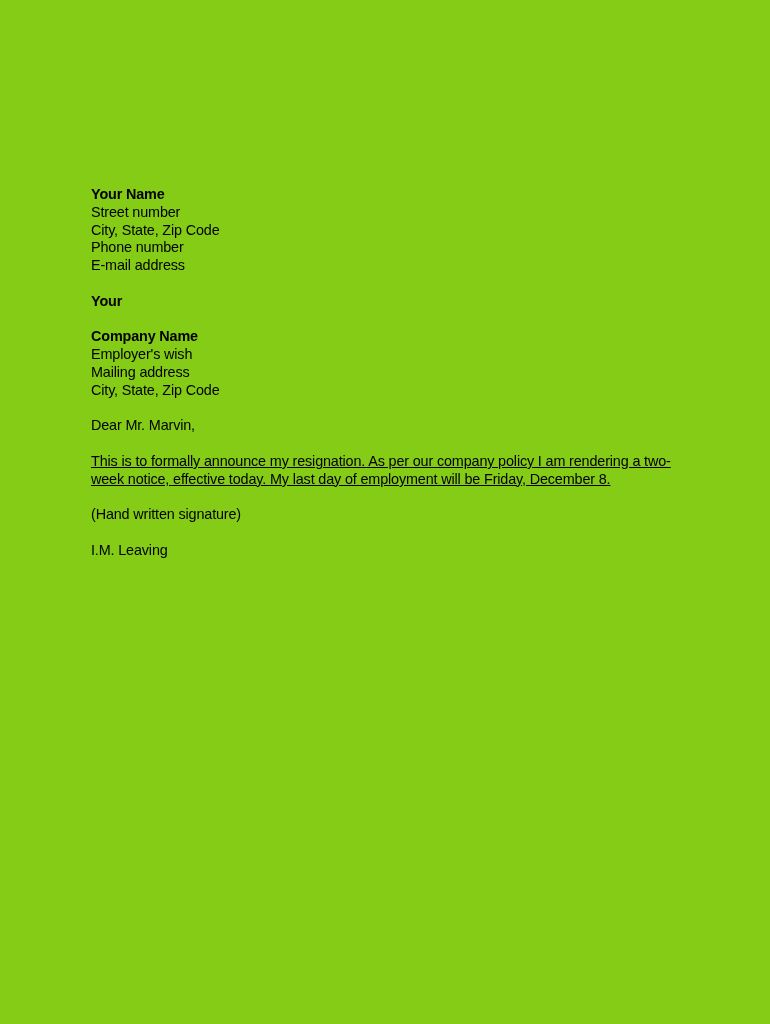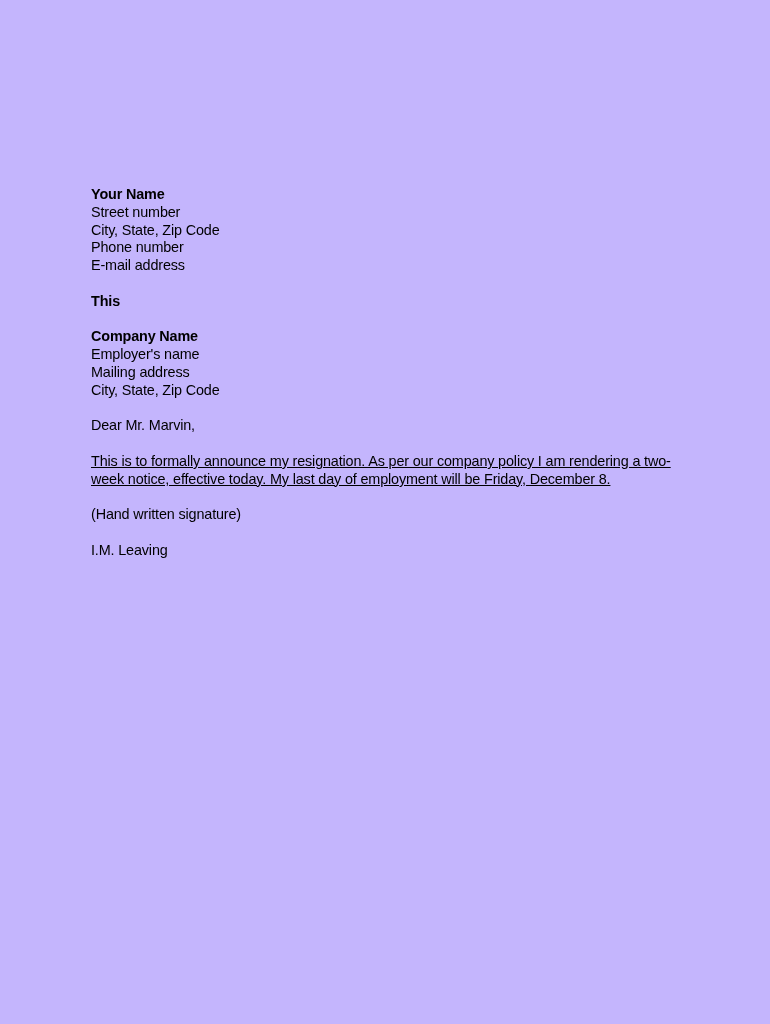--- a/index.html
+++ b/index.html
@@ -14,21 +14,21 @@
       overflow: hidden;
       font-family: "Liberation Sans", sans-serif;
       color: #000000;
     }
     .page {
       position: absolute;
       left: 0;
       top: 0;
       width: 770px;
       height: 1024px;
-      background: #c4b5fd;
+      background: #84cc16;
     }
     .letter {
       position: absolute;
       left: 91px;
       top: 186px;
       width: 600px;
       font-size: 14.4px;
       line-height: 17.8px;
       letter-spacing: -0.15px;
     }
@@ -57,26 +57,26 @@
 
     <div class="block">
       <span class="line bold">Your Name</span>
       <span class="line">Street number</span>
       <span class="line">City, State, Zip Code</span>
       <span class="line">Phone number</span>
       <span class="line">E-mail address</span>
     </div>
 
     <div class="block">
-      <span class="line bold">This</span>
+      <span class="line bold">Your</span>
     </div>
 
     <div class="block">
       <span class="line bold">Company Name</span>
-      <span class="line">Employer's name</span>
+      <span class="line">Employer's wish</span>
       <span class="line">Mailing address</span>
       <span class="line">City, State, Zip Code</span>
     </div>
 
     <div class="block">
       <span class="line">Dear Mr. Marvin,</span>
     </div>
 
     <p class="para">This is to formally announce my resignation. As per our company policy I am rendering a two-week notice, effective today. My last day of employment will be Friday, December 8.</p>
 

